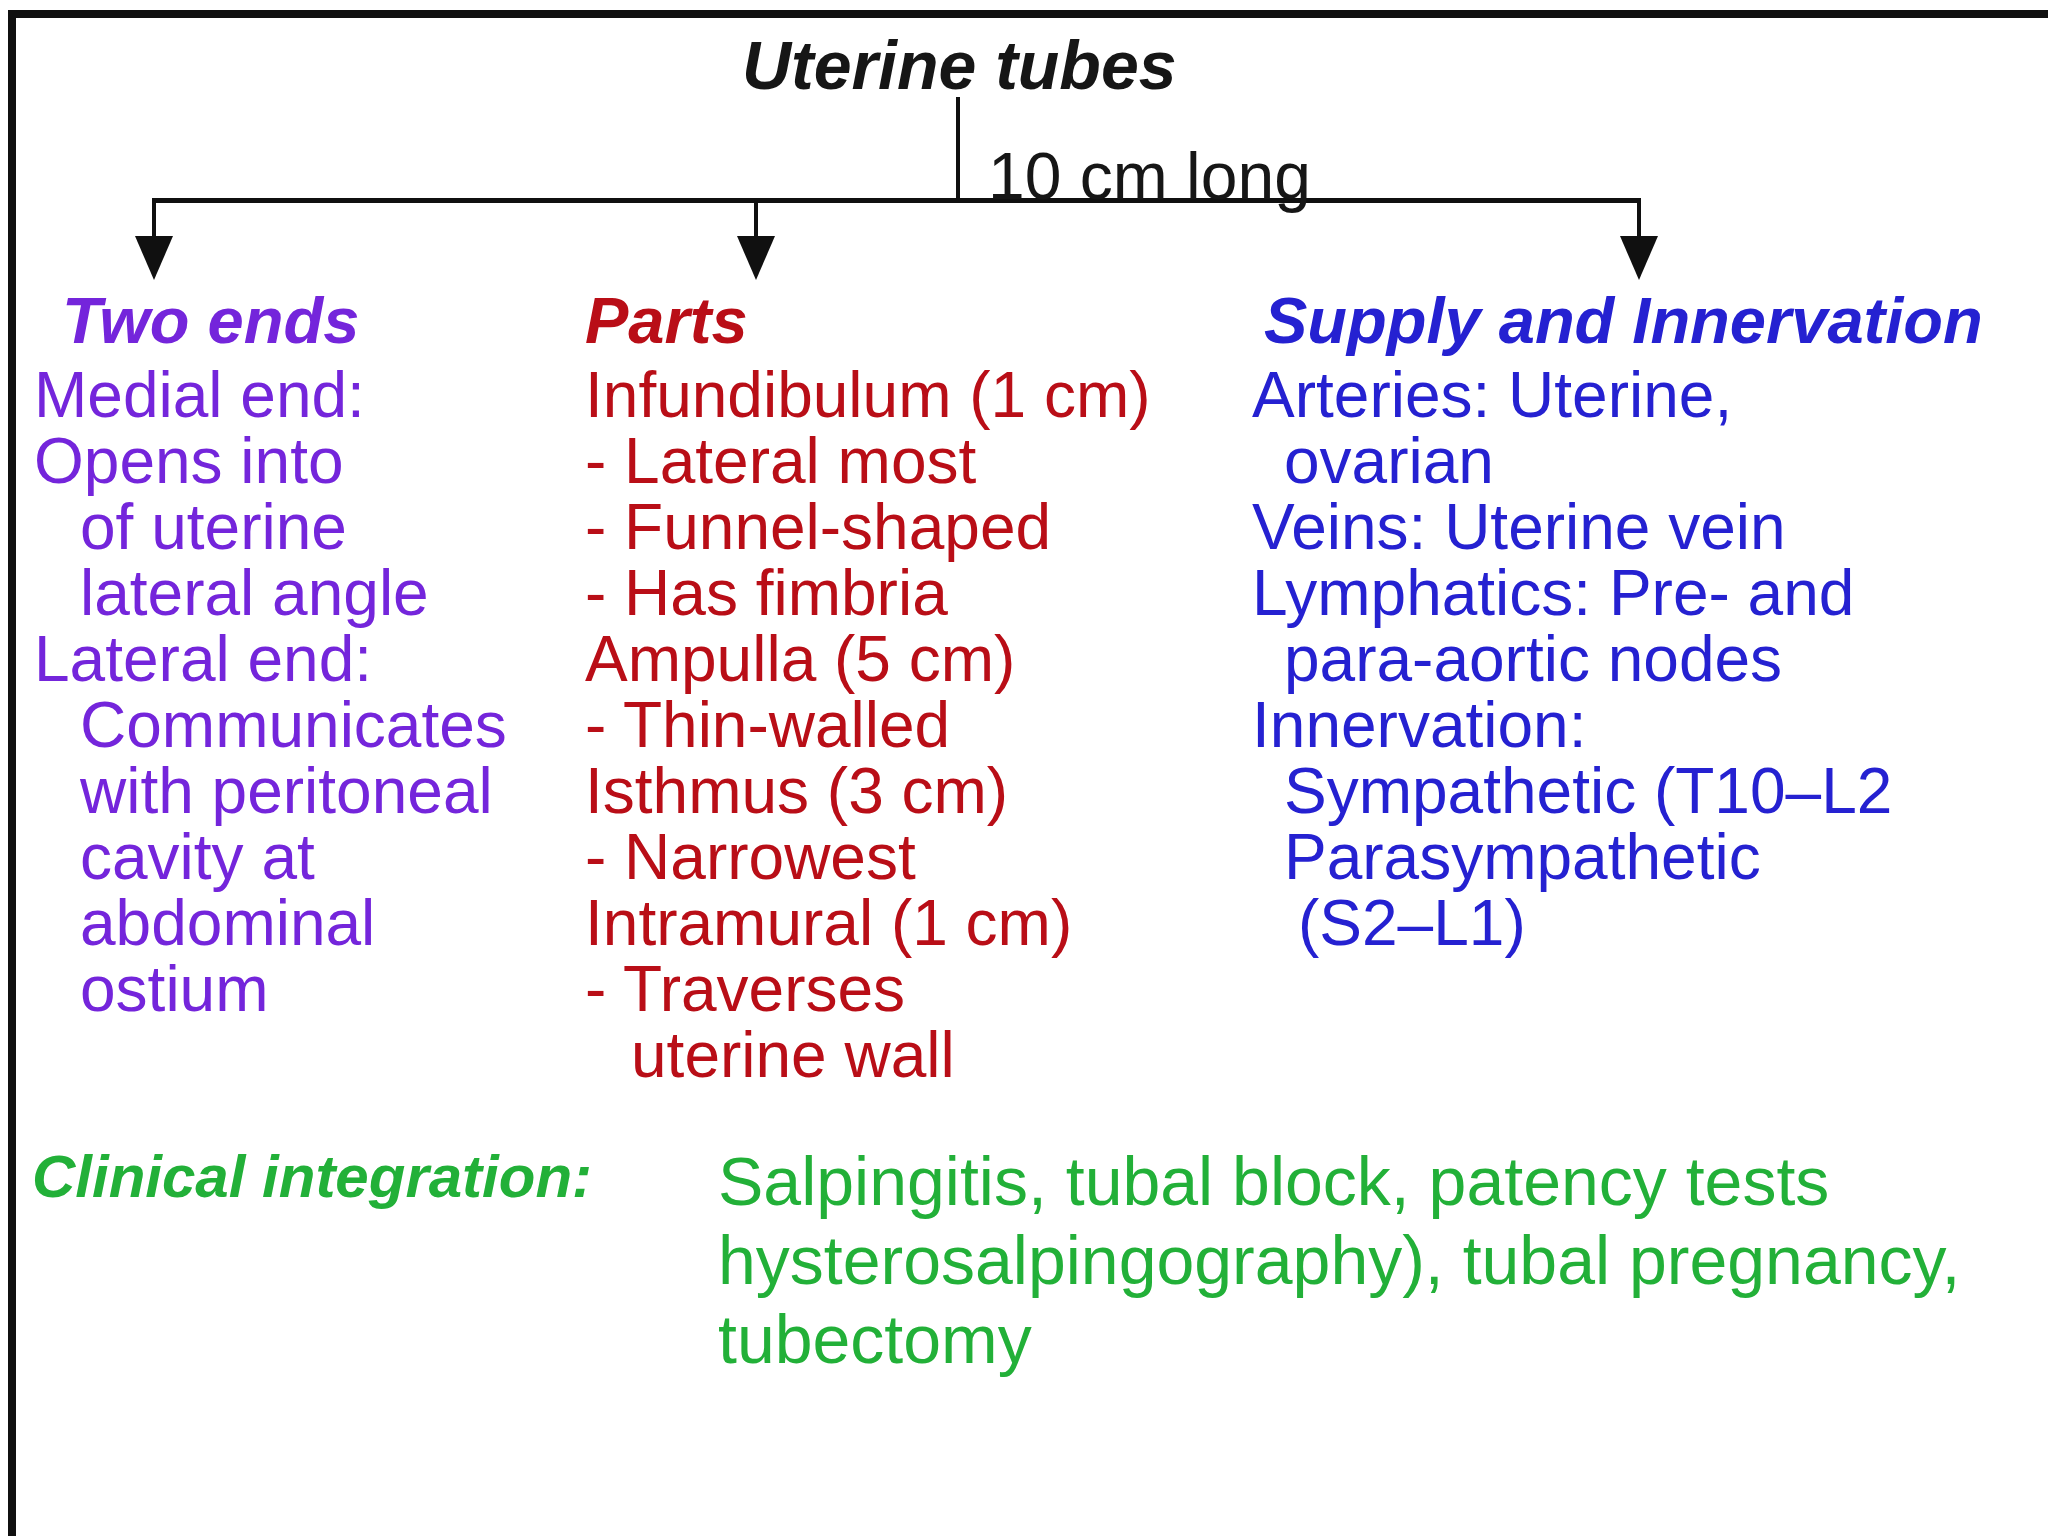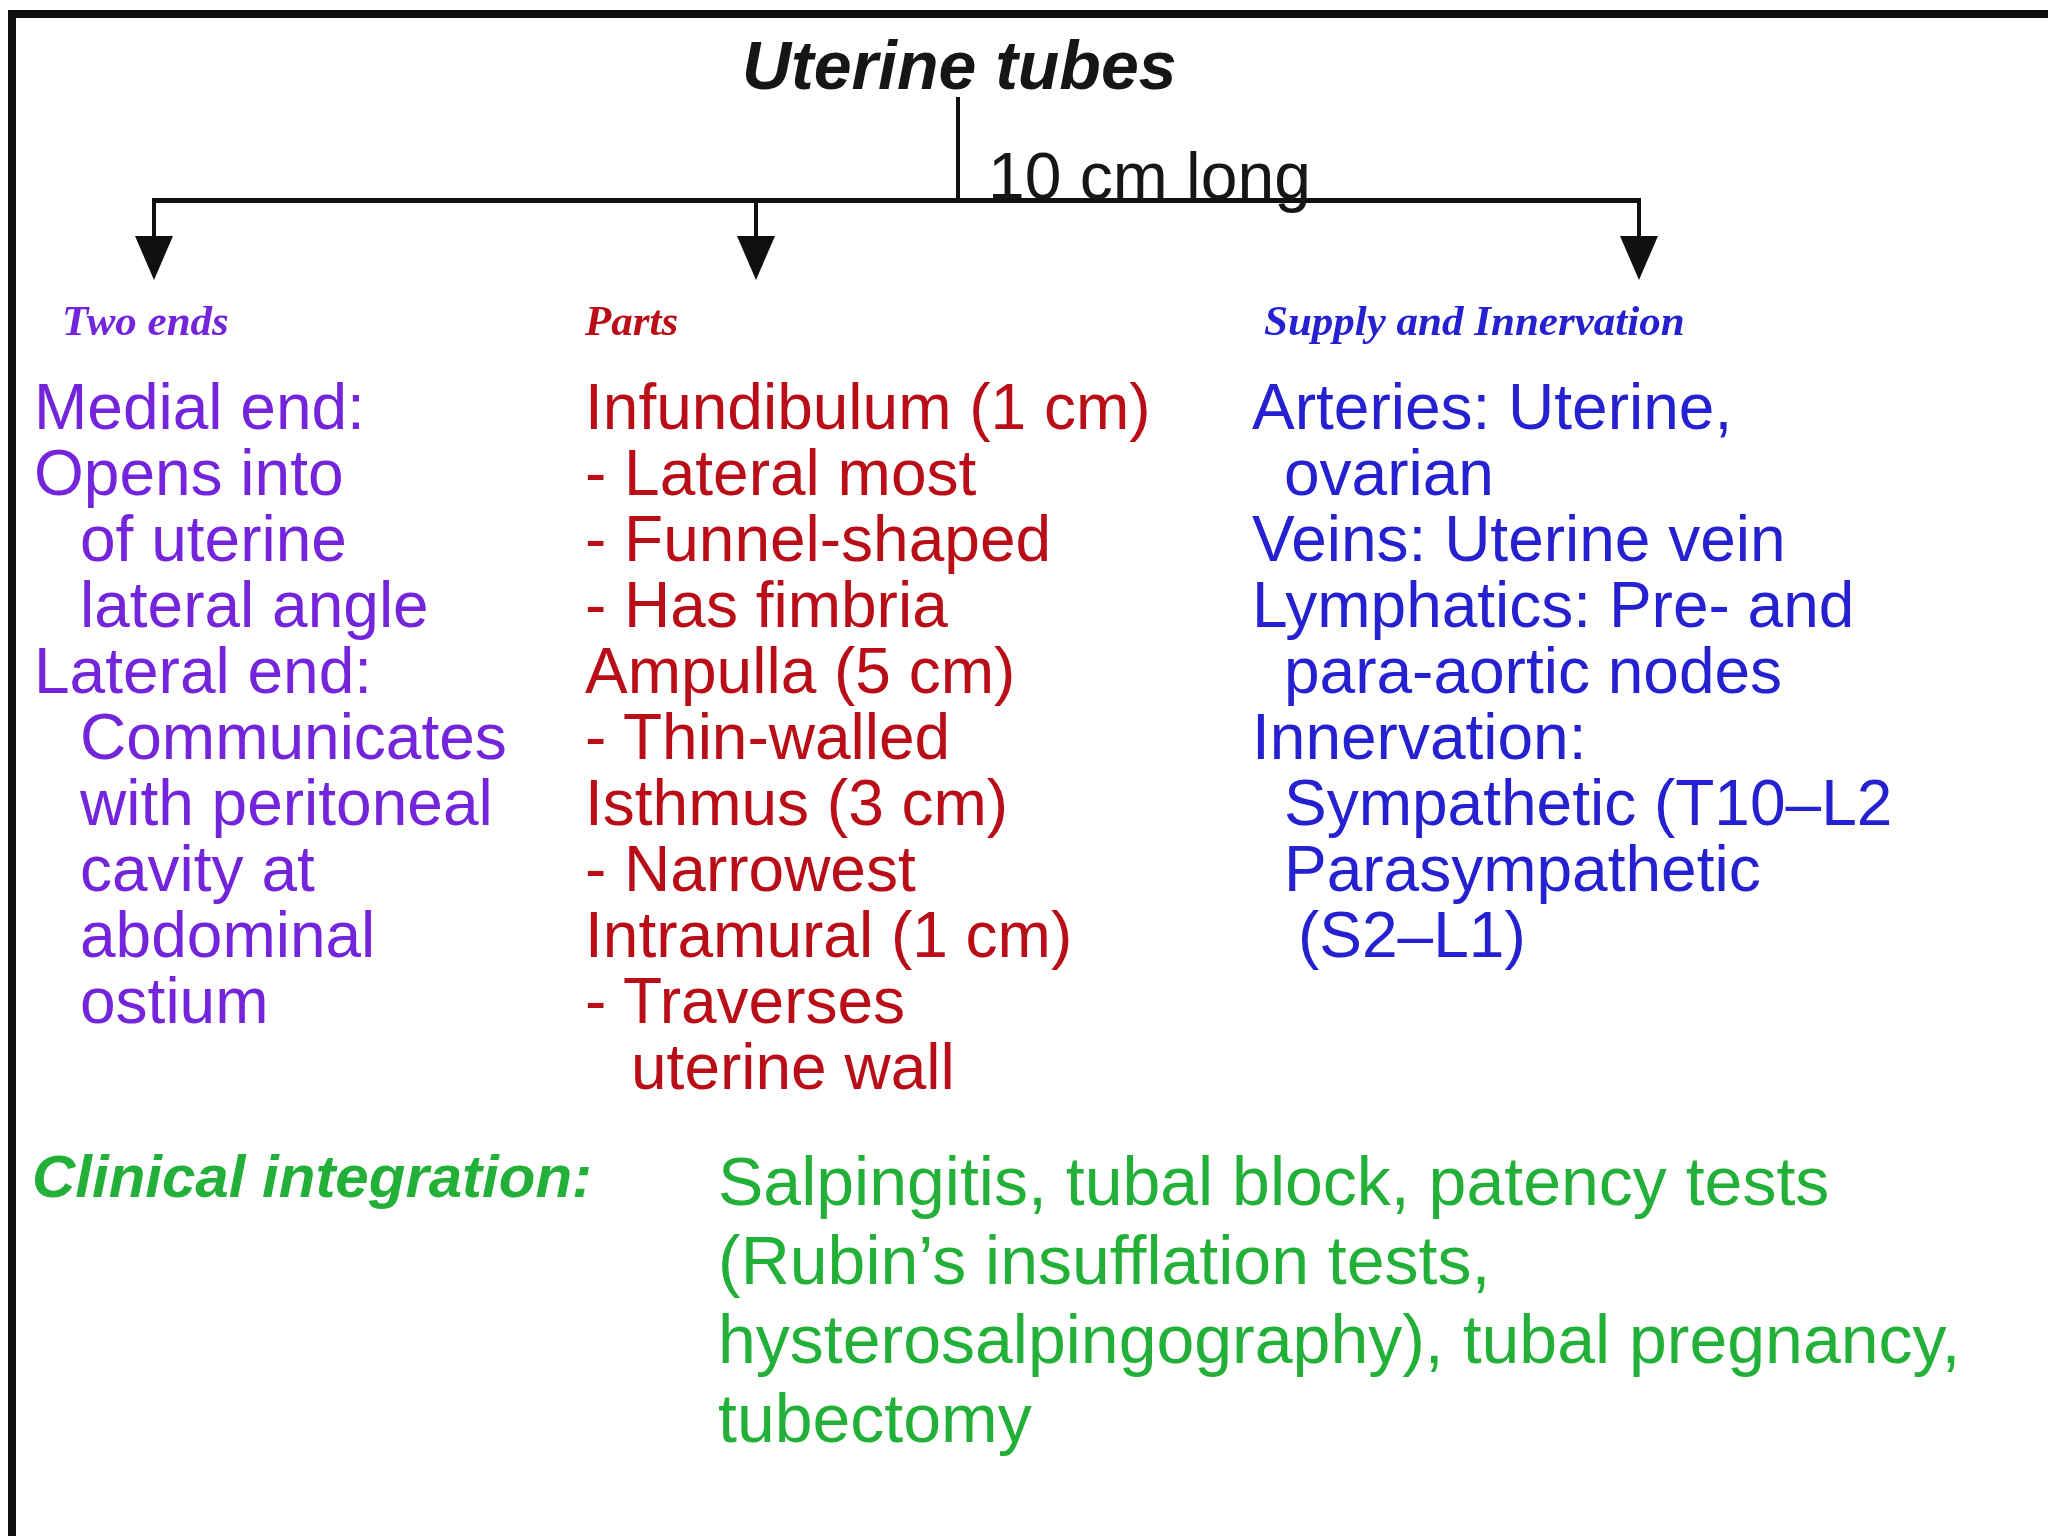--- a/index.html
+++ b/index.html
@@ -11,21 +11,21 @@
   
   .line{position:absolute;background:#101010;}
   .arrowhead{position:absolute;width:0;height:0;
              border-left:19px solid transparent;border-right:19px solid transparent;
              border-top:44px solid #101010;}
   
   .title{left:742px;top:26px;font-size:68px;font-weight:bold;font-style:italic;color:#161616;}
   .sub{left:988px;top:138px;font-size:66px;color:#161616;}
   
   .col{position:absolute;top:288px;font-size:64px;line-height:66px;white-space:nowrap;}
-  .col-head{font-size:43px;font-weight:bold;font-style:italic;margin-bottom:20px;font-family:Liberation Serif, serif;}
+  .col-head{font-size:65px;font-weight:bold;font-style:italic;margin-bottom:8px;}
   .col1{left:34px;color:var(--purple);}
   .col1 .col-head{margin-left:28px;}
   .col2{left:585px;color:var(--red);}
   .col3{left:1252px;color:var(--blue);}
   .col3 .col-head{margin-left:12px;}
   .in1{padding-left:32px;}
   .in2{padding-left:46px;}
   
   .clin-head{left:32px;top:1142px;font-size:60px;font-weight:bold;font-style:italic;color:var(--green);}
   .clin-body{left:718px;top:1142px;font-size:68px;line-height:79px;color:var(--green);white-space:nowrap;}
@@ -89,16 +89,15 @@
   <div class="ln in1">para-aortic nodes</div>
   <div class="ln">Innervation:</div>
   <div class="ln in1">Sympathetic (T10–L2</div>
   <div class="ln in1">Parasympathetic</div>
   <div class="ln in2">(S2–L1)</div>
 </div>
 
 <div class="abs clin-head">Clinical integration:</div>
 <div class="abs clin-body">
   <div class="ln">Salpingitis, tubal block, patency tests</div>
-  <div class="ln">(Rubin’s insufflation tests,</div>
   <div class="ln">hysterosalpingography), tubal pregnancy,</div>
   <div class="ln">tubectomy</div>
 </div>
 
 </body></html>

